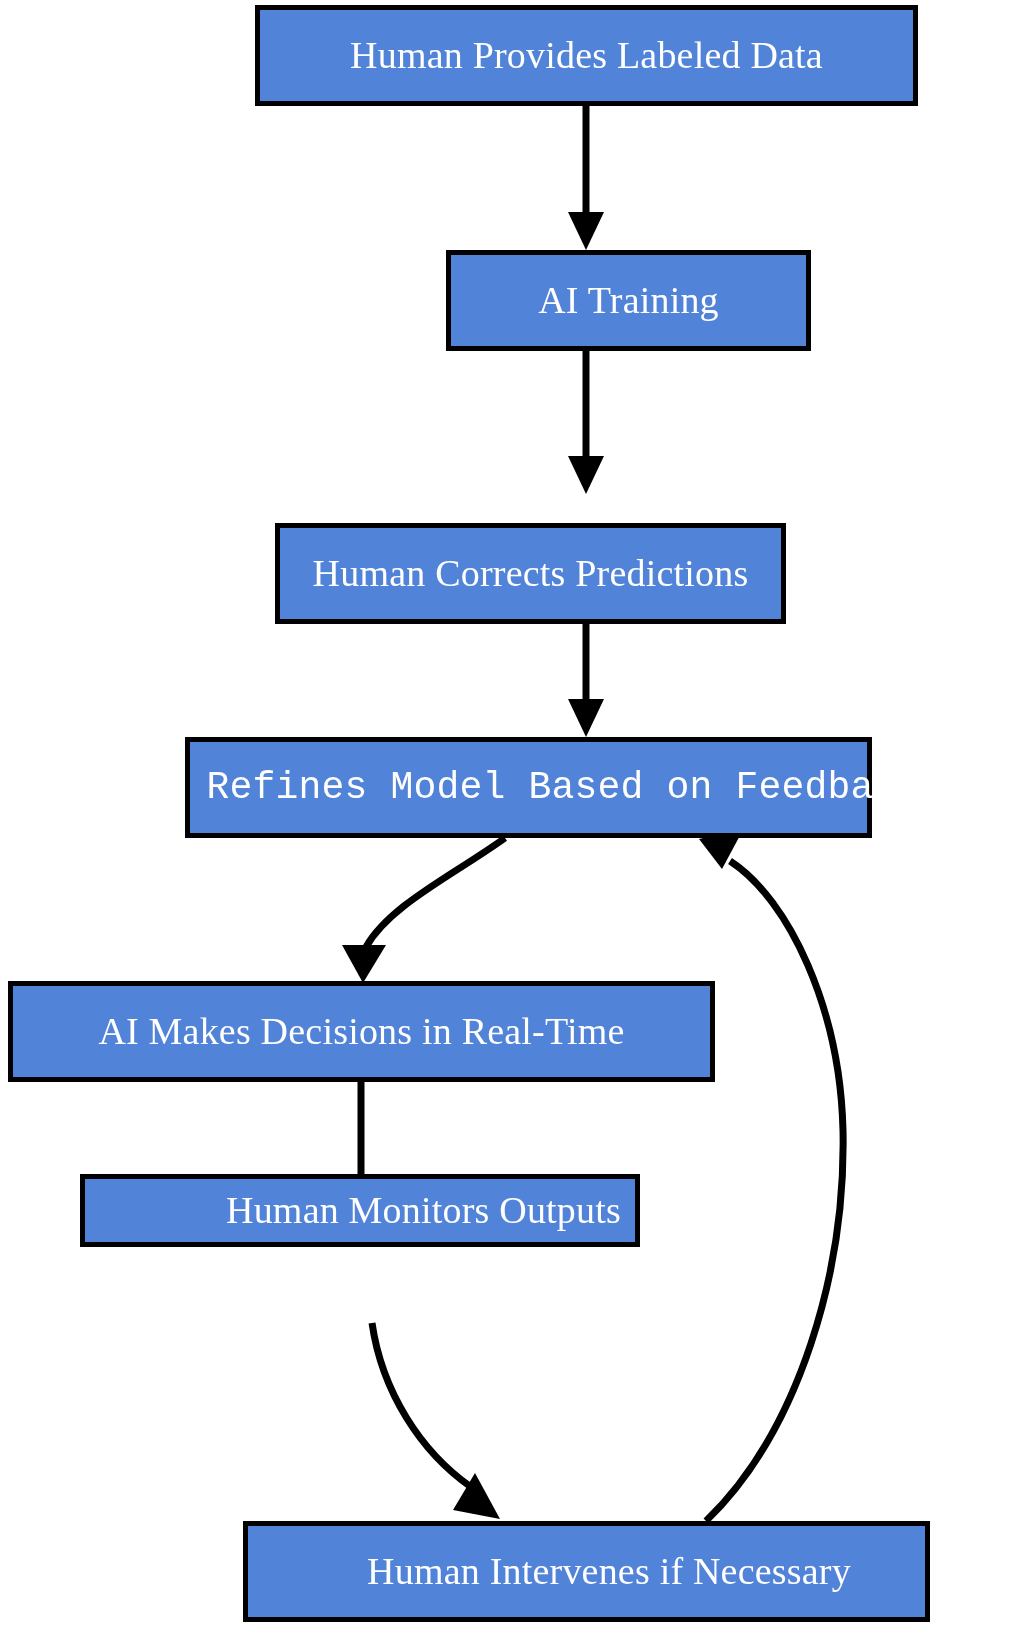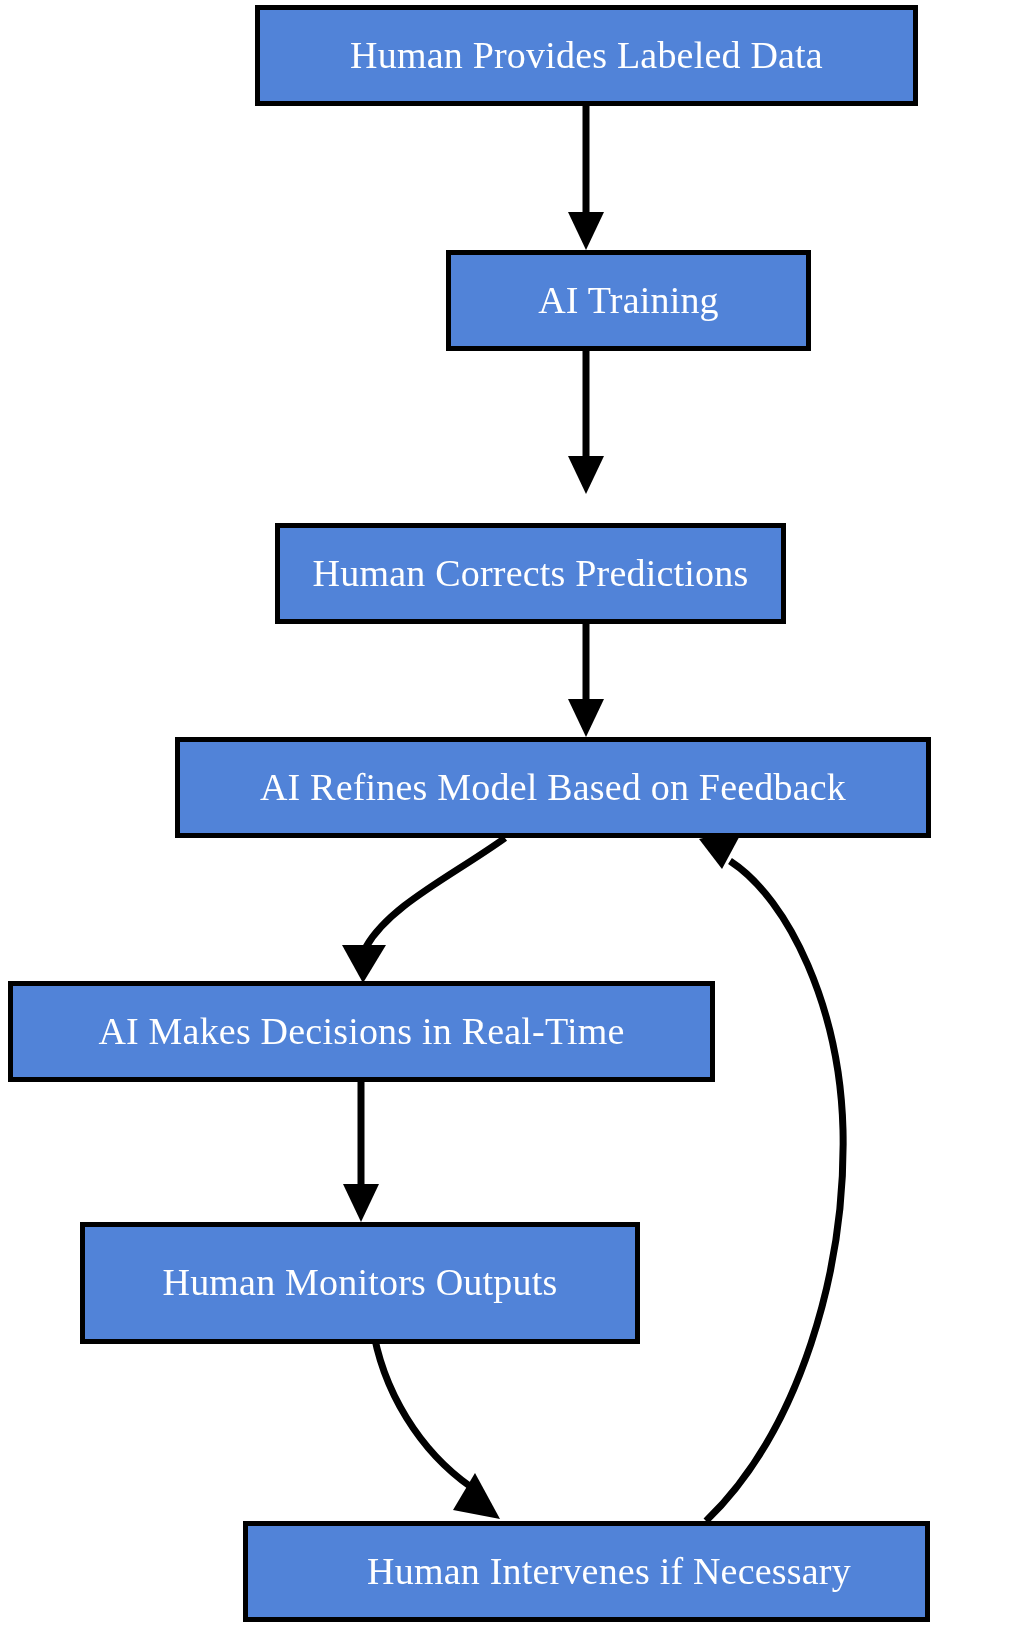--- a/index.html
+++ b/index.html
@@ -100,29 +100,29 @@
   </div>
 
   <div class="node" style="left:404px; top:250px; width:365px; height:101px;margin-left:42px;">
     <span class="node-label">AI Training</span>
   </div>
 
   <div class="node" style="left:275px; top:494px; width:511px; height:101px;margin-top:29px;">
     <span class="node-label">Human Corrects Predictions</span>
   </div>
 
-  <div class="node" style="left:175px; top:737px; width:756px; height:101px;">
+  <div class="node" style="left:185px; top:737px; width:687px; height:101px;font-family:Liberation Mono, monospace;">
     <span class="node-label">AI Refines Model Based on Feedback</span>
   </div>
 
   <div class="node" style="left:8px; top:981px; width:707px; height:101px;align-items:center;">
     <span class="node-label">AI Makes Decisions in Real-Time</span>
   </div>
 
-  <div class="node" style="left:80px; top:1222px; width:560px; height:122px;">
+  <div class="node" style="left:80px; top:1174px; width:560px; height:73px;justify-content:flex-end;">
     <span class="node-label">Human Monitors Outputs</span>
   </div>
 
   <div class="node" style="left:243px; top:1521px; width:687px; height:101px;padding-left:45px;">
     <span class="node-label">Human Intervenes if Necessary</span>
   </div>
 
 </div>
 
 </body></html>

